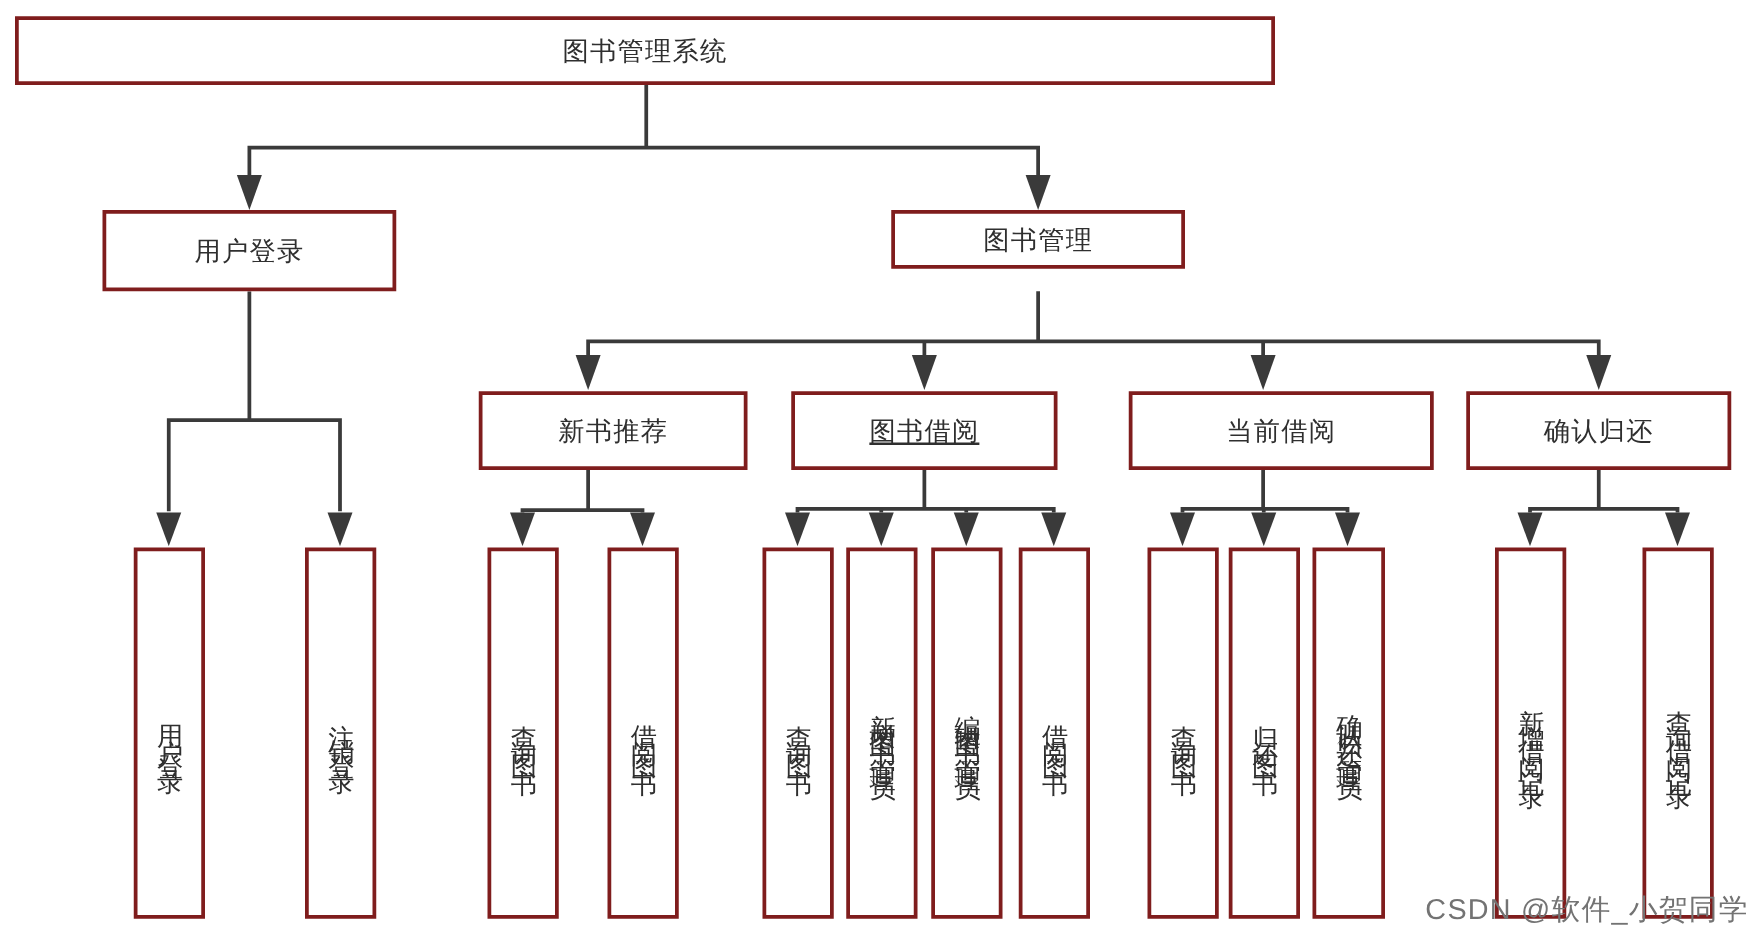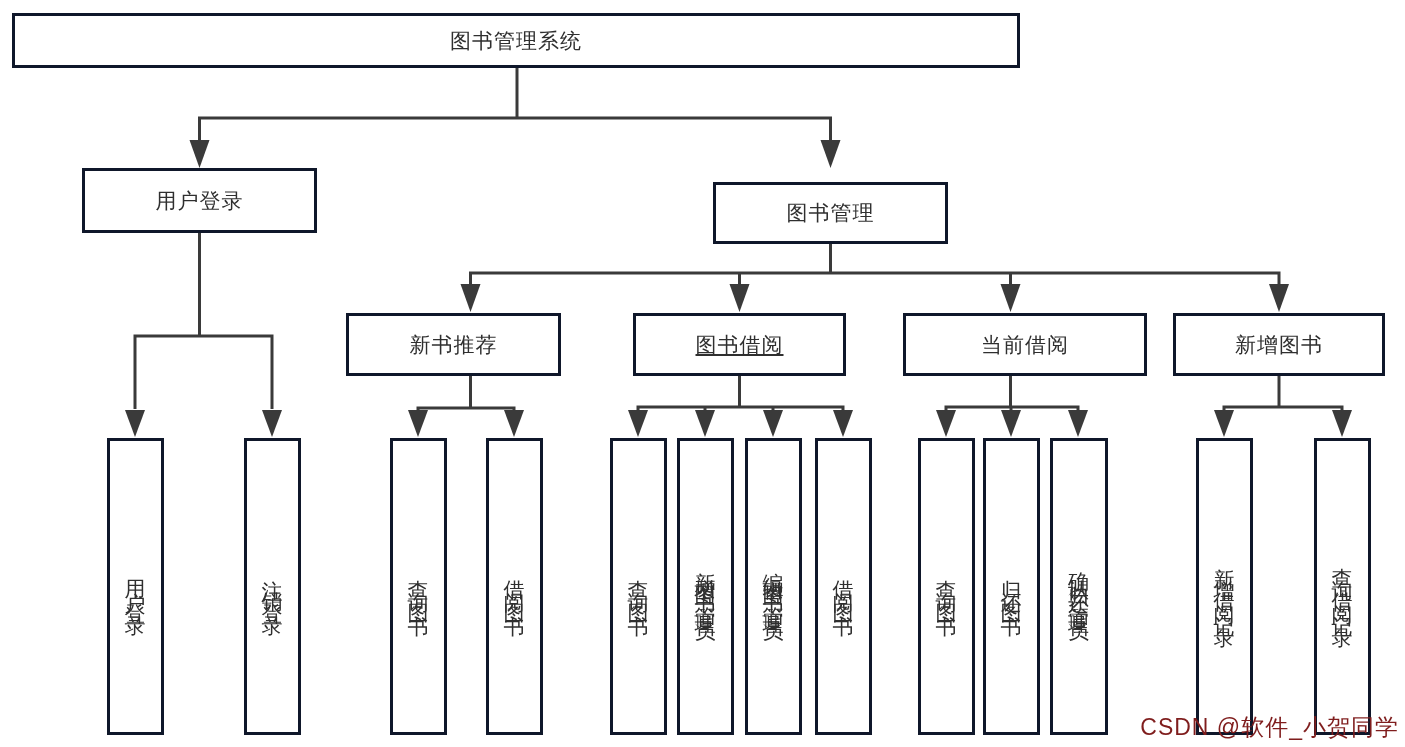--- a/index.html
+++ b/index.html
@@ -2,50 +2,50 @@
 <html><head>
 <meta charset="utf-8">
 <style>
   html,body{margin:0;padding:0;background:#ffffff;}
   #canvas{
     position:relative;width:1405px;height:747px;background:#ffffff;overflow:hidden;
     font-family:"Liberation Sans","DejaVu Sans",sans-serif;color:#2f2f2f;
   }
   #wires{position:absolute;left:0;top:0;width:1405px;height:747px;z-index:1;}
   .node{
-    position:absolute;box-sizing:border-box;border:3px solid #0f172a;background:#ffffff;
+    position:absolute;box-sizing:border-box;border:3px solid #7f1d1d;background:#ffffff;
     display:flex;align-items:center;justify-content:center;z-index:2;
     font-size:21px;letter-spacing:1px;
   }
   
   .n-root{left:12px;top:13px;width:1008px;height:55px;}
   
   .n-l2a{left:82px;top:168px;width:235px;height:65px;}
-  .n-l2b{left:713px;top:182px;width:235px;height:62px;}
+  .n-l2b{left:713px;top:168px;width:235px;height:47px;}
   
   .n-l3{top:313px;height:63px;}
-  .n-l3a{left:346px;width:215px;}
+  .n-l3a{left:383px;width:215px;}
   .n-l3b{left:633px;width:213px;text-decoration:underline;}
   .n-l3c{left:903px;width:244px;}
   .n-l3d{left:1173px;width:212px;}
   
   .leaf{top:438px;height:297px;width:57px;}
   .leaf span{
     writing-mode:vertical-rl;text-orientation:mixed;
     letter-spacing:12px;font-size:21px;line-height:1;white-space:nowrap;
   }
   .leaf.tight span{letter-spacing:7px;}
   .l1a{left:107px;} .l1b{left:244px;}
   .l2a{left:390px;} .l2b{left:486px;}
   .l3a{left:610px;} .l3b{left:677px;} .l3c{left:745px;} .l3d{left:815px;}
   .l4a{left:918px;} .l4b{left:983px;} .l4c{left:1050px;width:58px;}
   .l5a{left:1196px;} .l5b{left:1314px;}
   .watermark{
     position:absolute;right:6px;bottom:4px;z-index:5;
-    font-size:23px;color:#7f1d1d;letter-spacing:1px;
+    font-size:23px;color:#737373;letter-spacing:1px;
   }
 </style>
 </head>
 <body>
 
 <div id="canvas">
 
   <svg id="wires" viewBox="0 0 1405 747" xmlns="http://www.w3.org/2000/svg">
     <g stroke="#3a3a3a" stroke-width="3" fill="none">
 
@@ -115,21 +115,21 @@
   <div class="node n-l3 n-l3a">
     <span>新书推荐</span>
   </div>
   <div class="node n-l3 n-l3b">
     <span>图书借阅</span>
   </div>
   <div class="node n-l3 n-l3c">
     <span>当前借阅</span>
   </div>
   <div class="node n-l3 n-l3d">
-    <span>新增图书</span>
+    <span>确认归还</span>
   </div>
 
   <div class="node leaf l1a">
     <span>用户登录</span>
   </div>
   <div class="node leaf l1b">
     <span>注销登录</span>
   </div>
 
   <div class="node leaf l2a">

